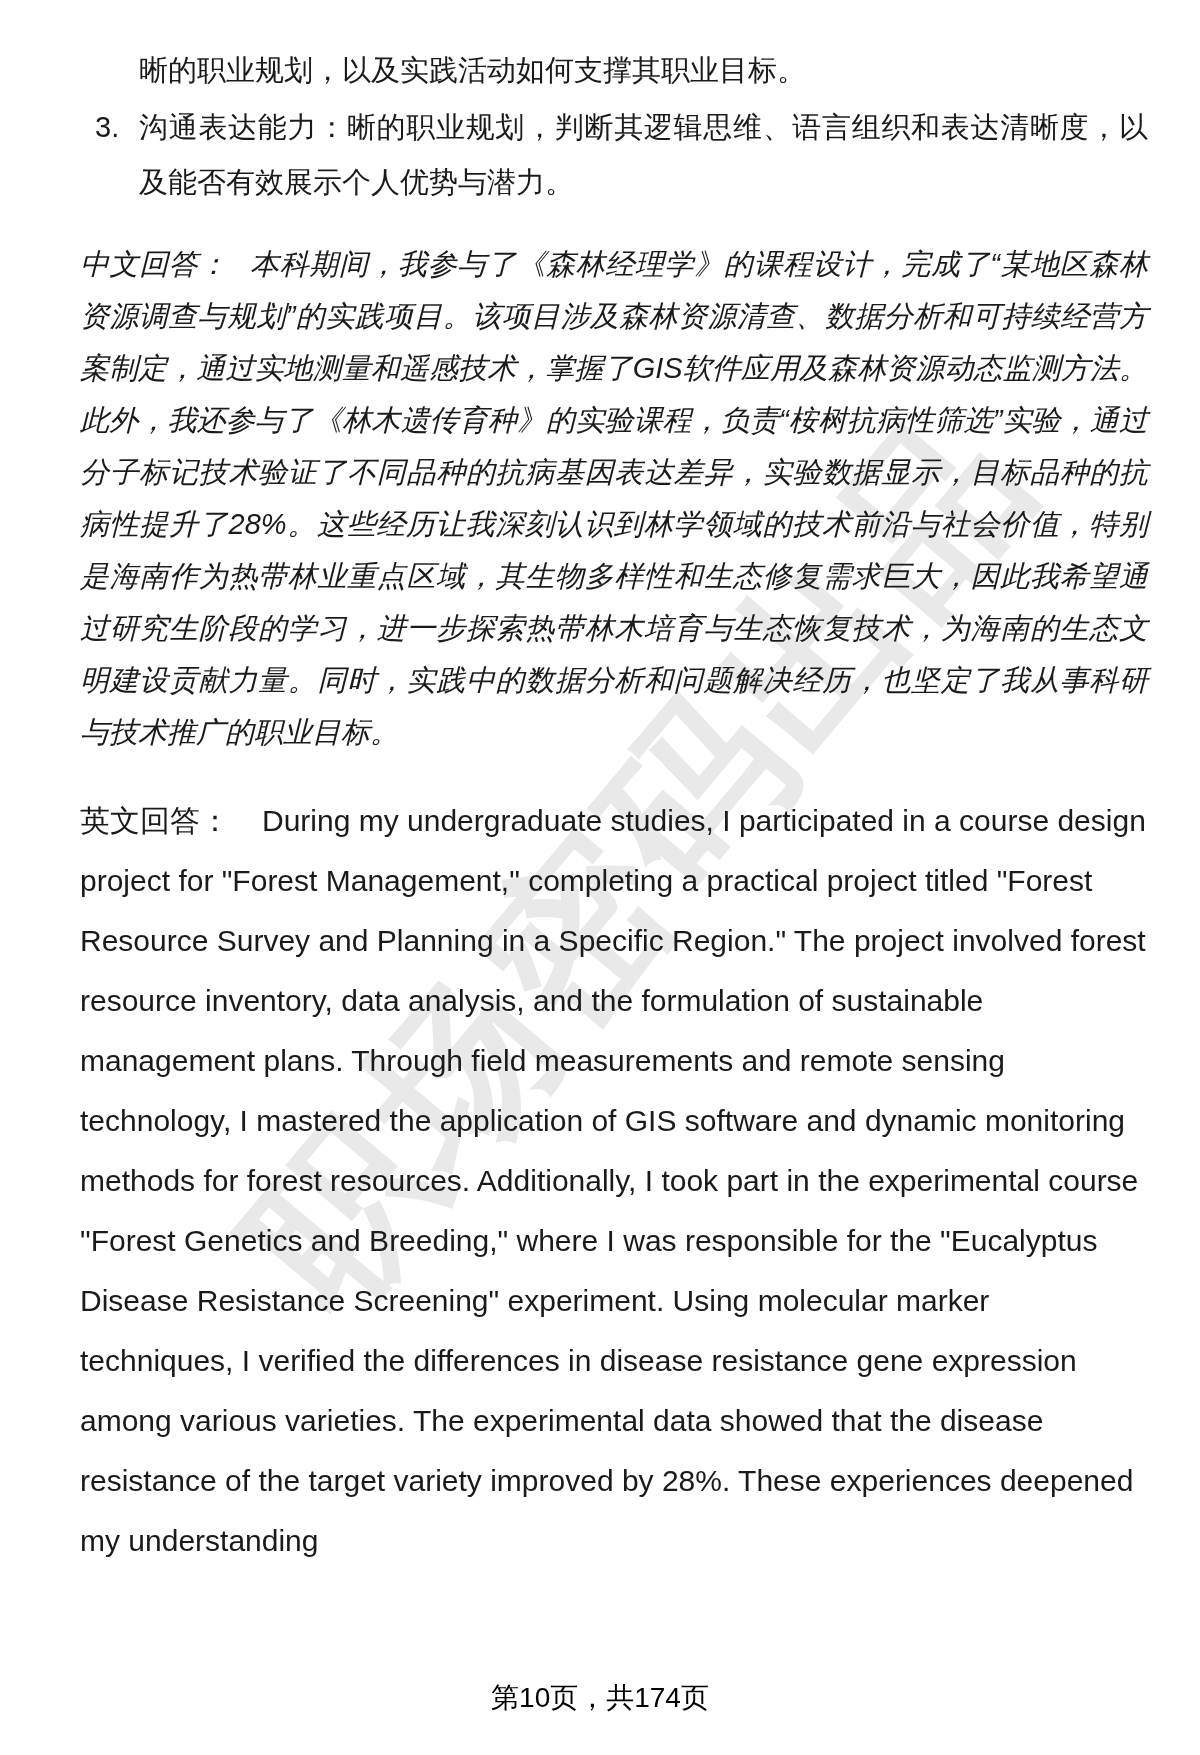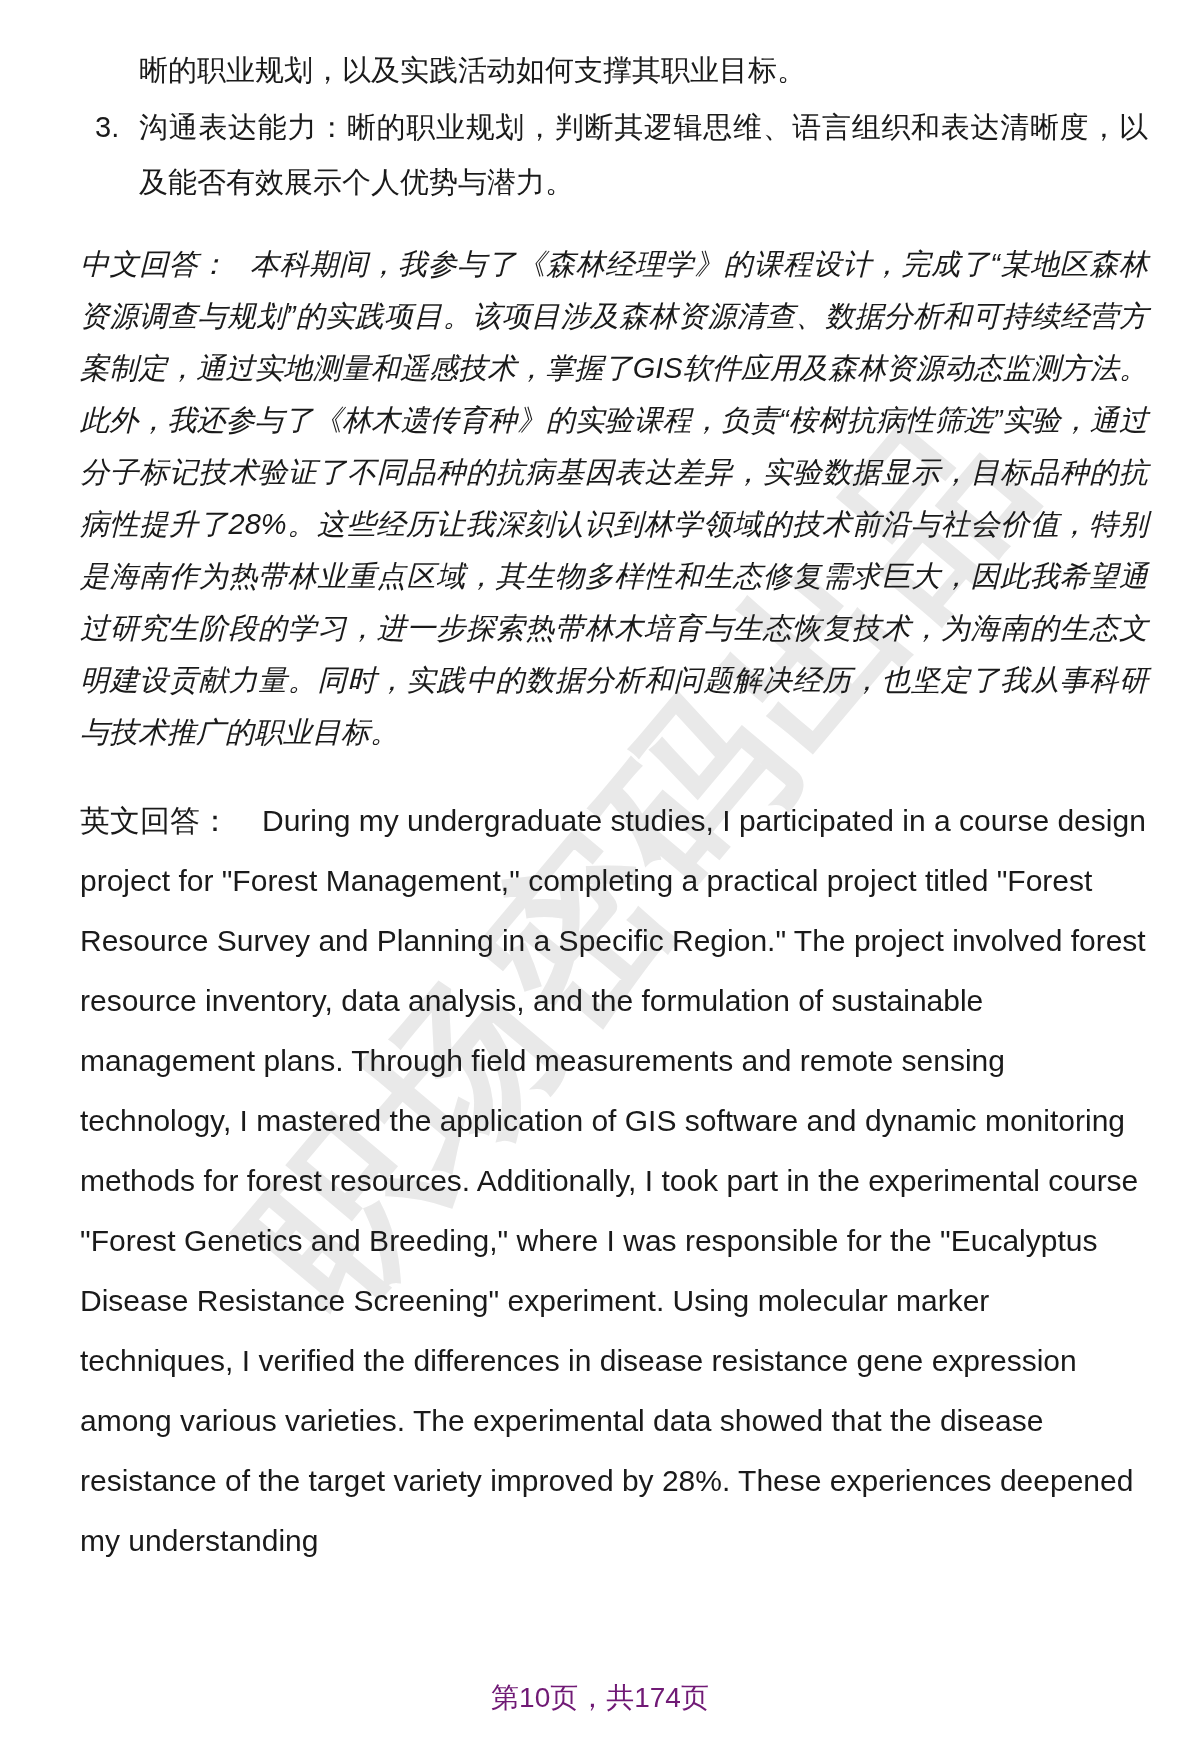--- a/index.html
+++ b/index.html
@@ -83,21 +83,21 @@
     text-align: right;
   }
   .footer {
     position: absolute;
     left: 0;
     right: 0;
     bottom: 38px;
     text-align: center;
     font-size: 28px;
     z-index: 1;
-    color: #701a75;
+    color: #000000;
   }
 </style>
 </head>
 <body>
 
 <div class="page">
 
   <div class="watermark">职场密码出品</div>
 
   <div class="content">

